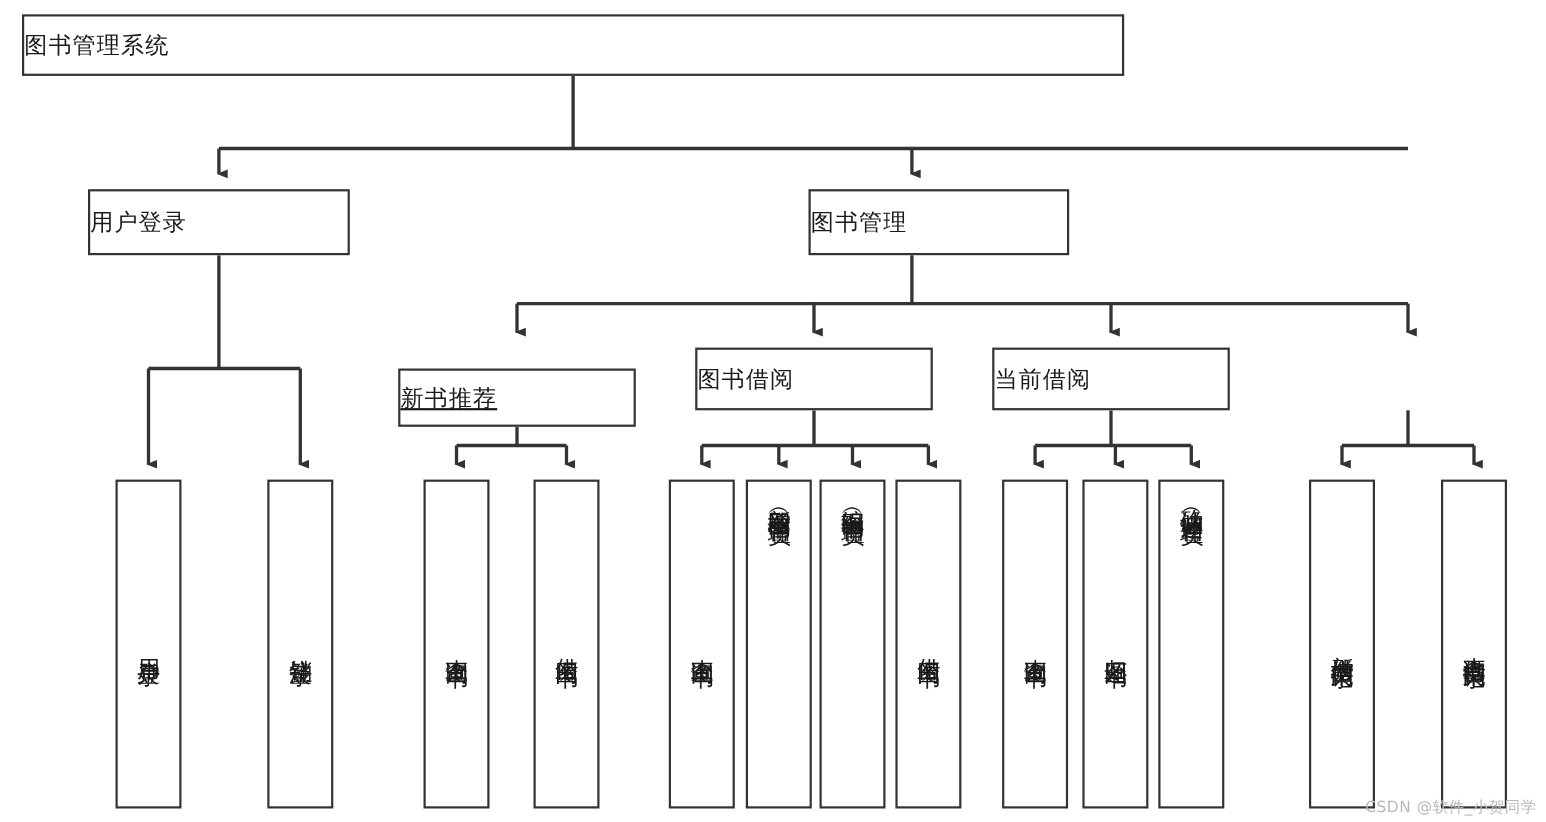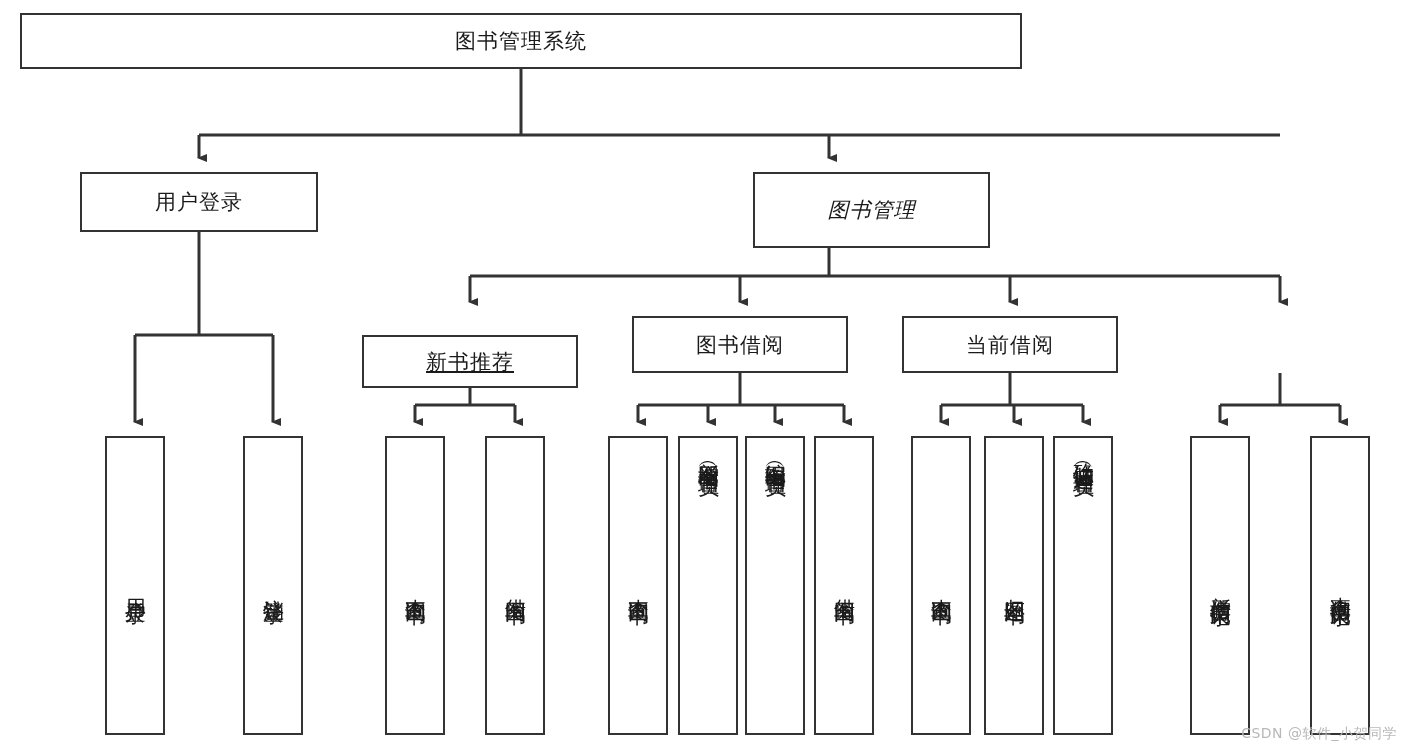--- a/index.html
+++ b/index.html
@@ -25,21 +25,20 @@
     height: 747px;
     pointer-events: none;
   }
   .node {
     position: absolute;
     box-sizing: border-box;
     background: #ffffff;
     border: 2px solid #333333;
     display: flex;
     align-items: center;
-    justify-content: center;
     color: #1a1a1a;
   }
   .node.horiz {
     font-size: 21px;
     letter-spacing: 1px;
   }
   .node.vert {
     align-items: flex-start;
     justify-content: center;
     padding-top: 8px;
@@ -121,21 +120,21 @@
     </g>
   </svg>
 
   <div class="node horiz" style="left:20px;top:13px;width:1002px;height:56px;">
     <span>图书管理系统</span>
   </div>
 
   <div class="node horiz" style="left:80px;top:172px;width:238px;height:60px;">
     <span>用户登录</span>
   </div>
-  <div class="node horiz" style="left:753px;top:172px;width:237px;height:76px;font-style:italic;">
+  <div class="node horiz" style="left:735px;top:172px;width:237px;height:60px;">
     <span>图书管理</span>
   </div>
 
   <div class="node horiz" style="left:362px;top:335px;width:216px;height:53px;text-decoration:underline;">
     <span>新书推荐</span>
   </div>
   <div class="node horiz" style="left:902px;top:316px;width:216px;height:57px;">
     <span>当前借阅</span>
   </div>
   <div class="node horiz" style="left:632px;top:316px;width:216px;height:57px;">

